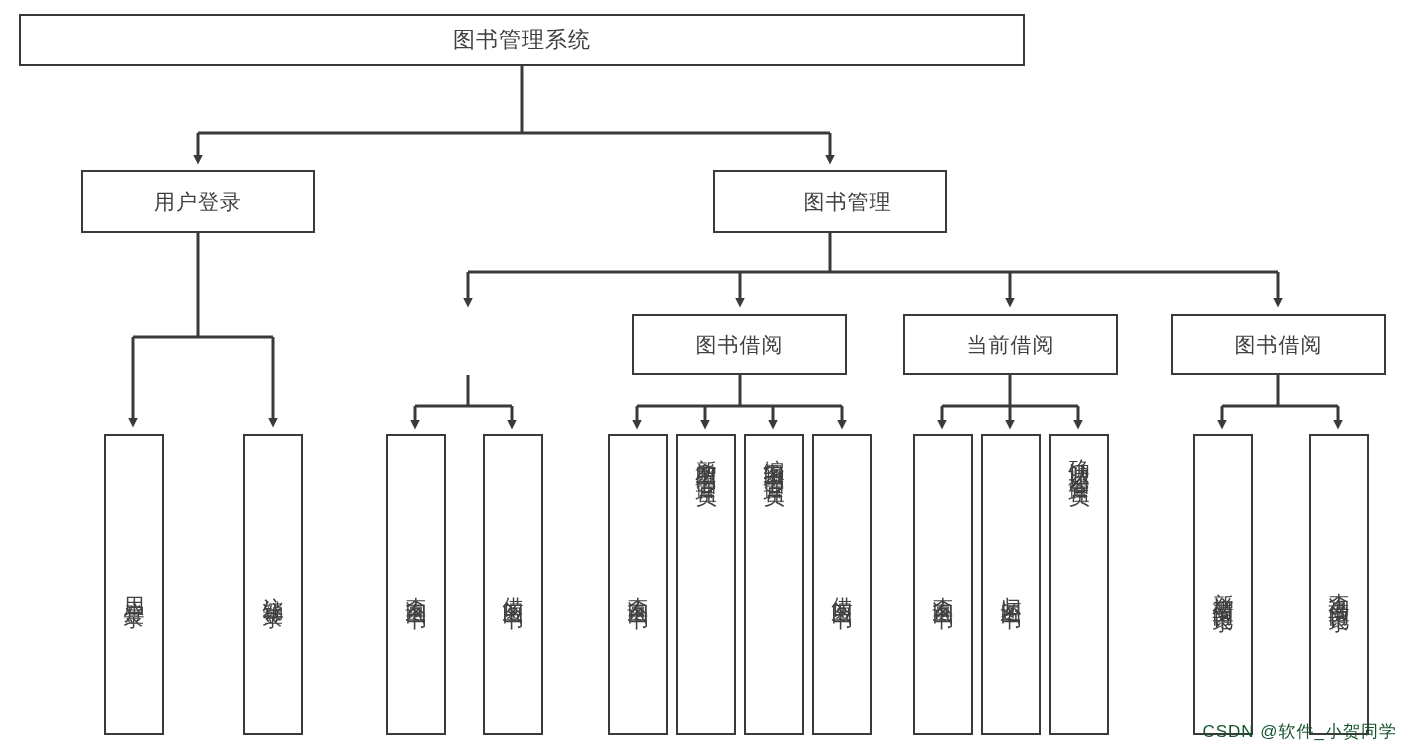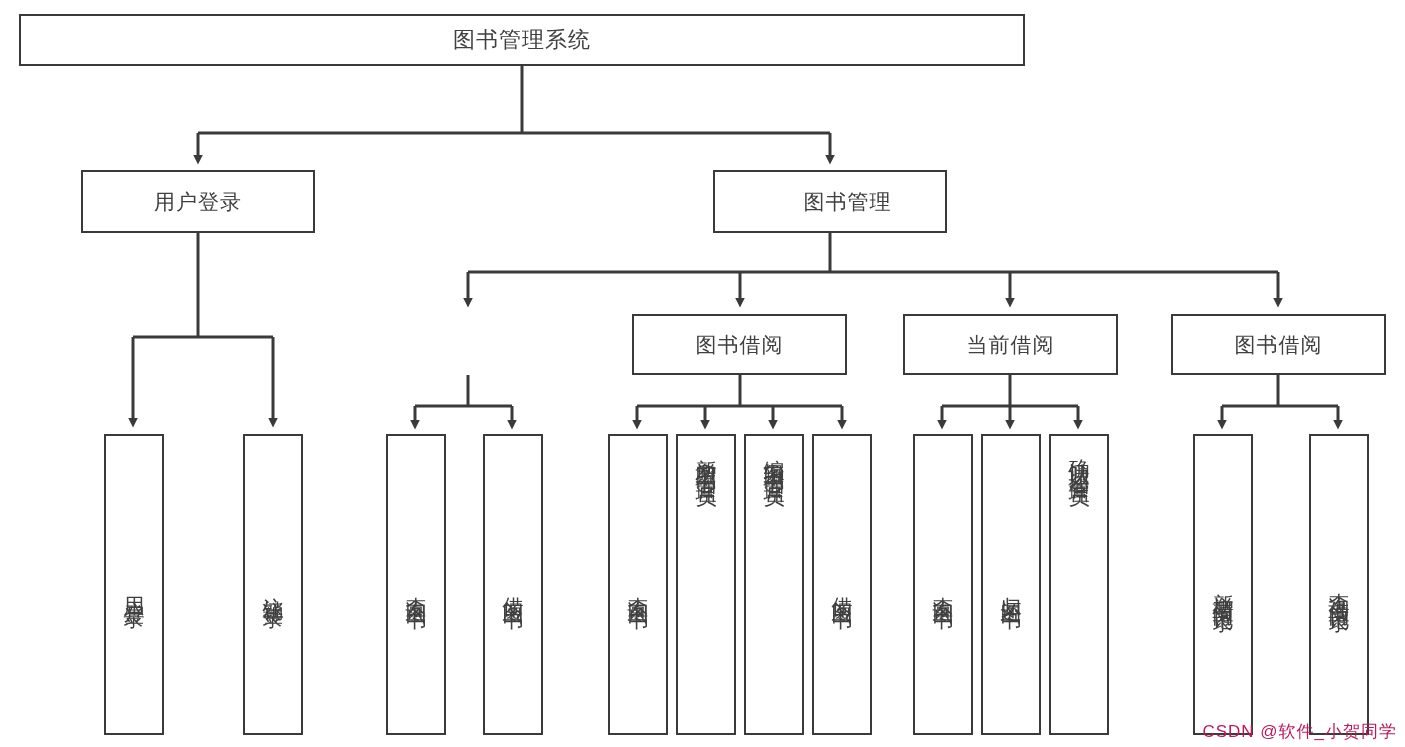--- a/index.html
+++ b/index.html
@@ -9,21 +9,21 @@
   svg#wires{position:absolute;left:0;top:0;width:1405px;height:747px;}
   .node{position:absolute;box-sizing:border-box;background:#ffffff;
         border:2px solid #3a3a3a;display:flex;align-items:center;
         justify-content:center;color:#404040;}
   .node.h{font-size:21px;letter-spacing:1px;}
   .node.v{writing-mode:vertical-rl;text-orientation:upright;
           font-size:21px;letter-spacing:4px;padding-top:6px;
           justify-content:center;align-items:center;line-height:1.05;}
   .node.v.top{justify-content:flex-start;}
   .node.root{font-size:22px;}
-  .wm{position:absolute;right:8px;bottom:4px;font-size:17px;color:#be185d;
+  .wm{position:absolute;right:8px;bottom:4px;font-size:17px;color:#14532d;
       letter-spacing:1px;white-space:nowrap;}
 </style>
 </head>
 <body>
 
 <div id="stage">
 
   <svg id="wires" viewBox="0 0 1405 747" xmlns="http://www.w3.org/2000/svg">
     <defs>
       <marker id="ar" markerWidth="11" markerHeight="11" refX="1.5" refY="5" orient="auto" markerUnits="userSpaceOnUse">

